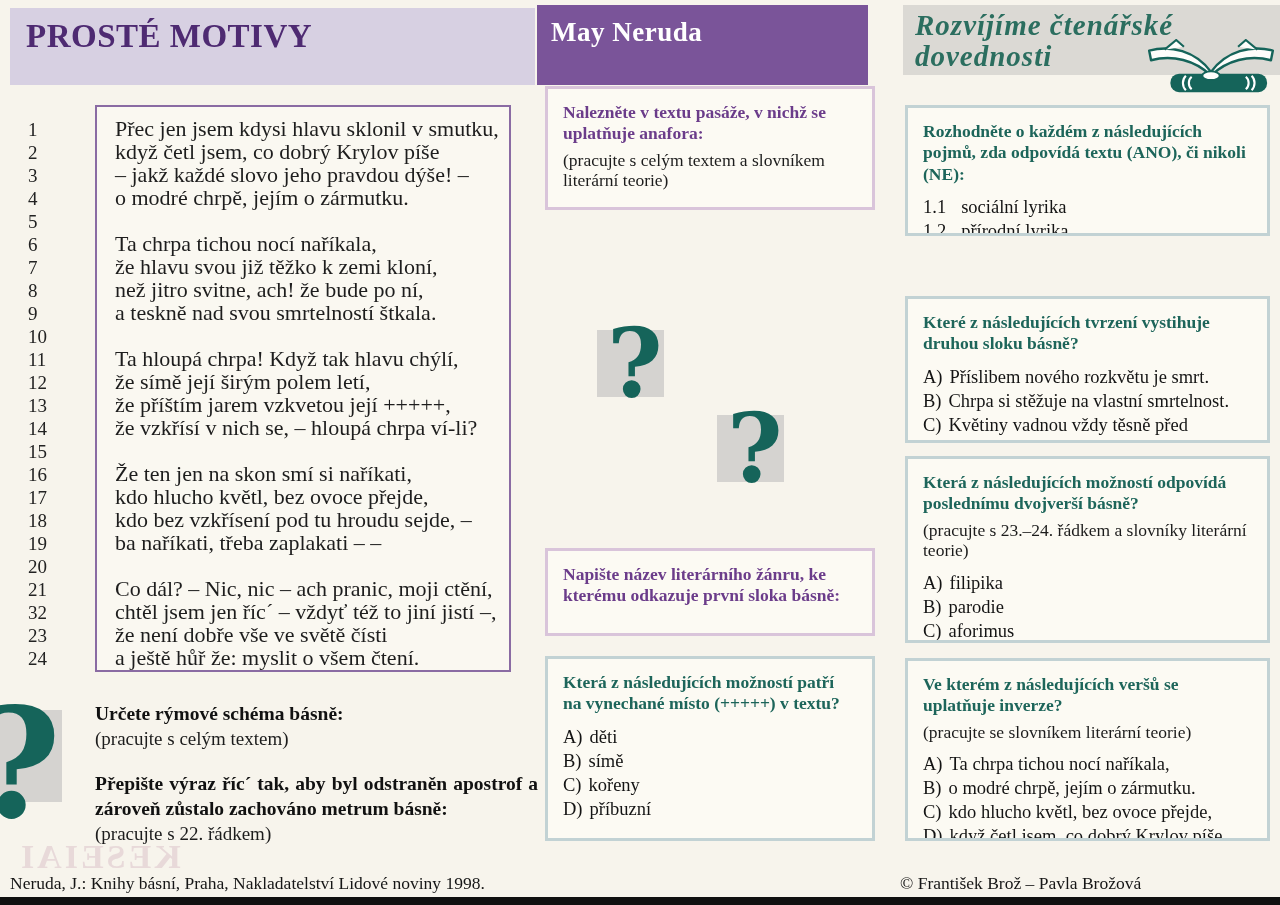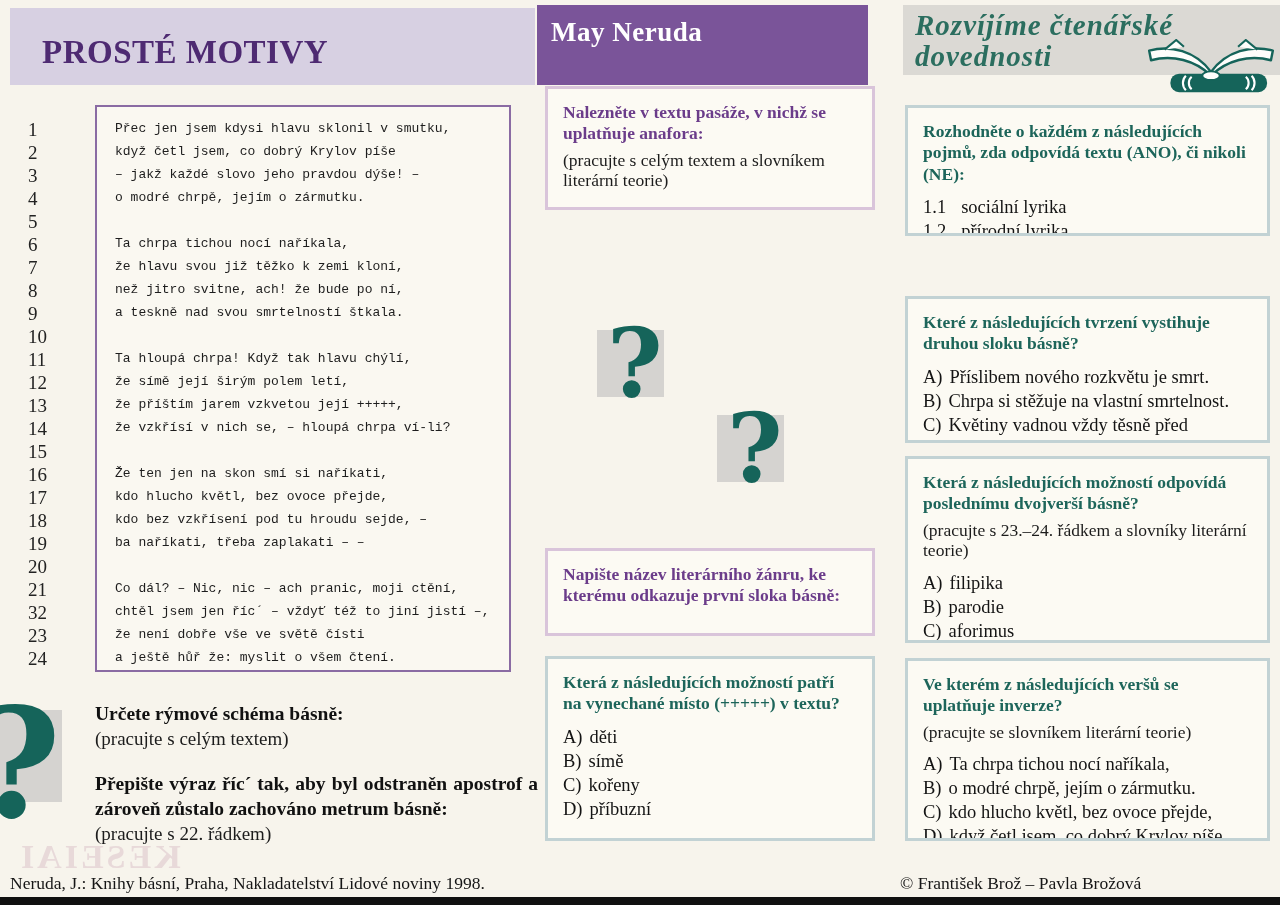--- a/index.html
+++ b/index.html
@@ -9,32 +9,32 @@
     font-family:"Liberation Serif","DejaVu Serif",serif;
     color:#1c1c1c;
     position:relative;
     overflow:hidden;
   }
   #page{position:absolute;inset:0;}
 
   
   .band{position:absolute;}
   .band-left{left:10px;top:8px;width:525px;height:77px;background:#d7d0e2;}
-  .band-left h1{margin:16px;padding:10px 0 0 16px;font-size:33px;font-weight:bold;color:#4e2a72;letter-spacing:0.5px;}
+  .band-left h1{margin:0;padding:10px 0 0 16px;font-size:33px;font-weight:bold;color:#4e2a72;letter-spacing:0.5px;}
   .band-mid{left:537px;top:5px;width:331px;height:80px;background:#7a5499;}
   .band-mid h2{margin:0;padding:12px 0 0 14px;font-size:27px;font-weight:bold;color:#ffffff;letter-spacing:0.5px;}
   .band-right{left:903px;top:5px;width:377px;height:70px;background:#dbd9d4;}
   .band-right .script{margin:0;padding:5px 0 0 12px;font-size:29px;line-height:31px;font-style:italic;font-weight:bold;color:#2b6e5f;letter-spacing:1px;}
   .book{position:absolute;right:-2px;top:34px;width:142px;height:58px;}
 
   
   .poem-nums{position:absolute;left:28px;top:118px;margin:0;padding:0;list-style:none;font-size:19px;line-height:23px;color:#222;}
   .poem-nums li{min-height:23px;}
   .poem-box{position:absolute;left:95px;top:105px;width:416px;height:567px;border:2px solid #8a6ba3;background:#faf8f1;box-sizing:border-box;}
-  .poem-text{margin:10px 0 0 18px;padding:0;list-style:none;font-size:13px;line-height:23px;color:#1d1d1d;font-family:Liberation Mono, monospace;}
+  .poem-text{margin:10px 0 0 18px;padding:0;list-style:none;font-size:22px;line-height:23px;color:#1d1d1d;}
   .poem-text li{min-height:23px;white-space:nowrap;}
 
   
   .tasks{position:absolute;left:95px;top:702px;width:443px;}
   .task-title{font-weight:bold;font-size:19.5px;line-height:1.25;margin:0;color:#111;}
   .task-title.justify{text-align:justify;}
   .task-note{font-size:19px;margin:2px 0 22px;color:#1c1c1c;}
 
   
   .qbox{position:absolute;box-sizing:border-box;background:#fcfaf3;overflow:hidden;padding:13px 15px;}

